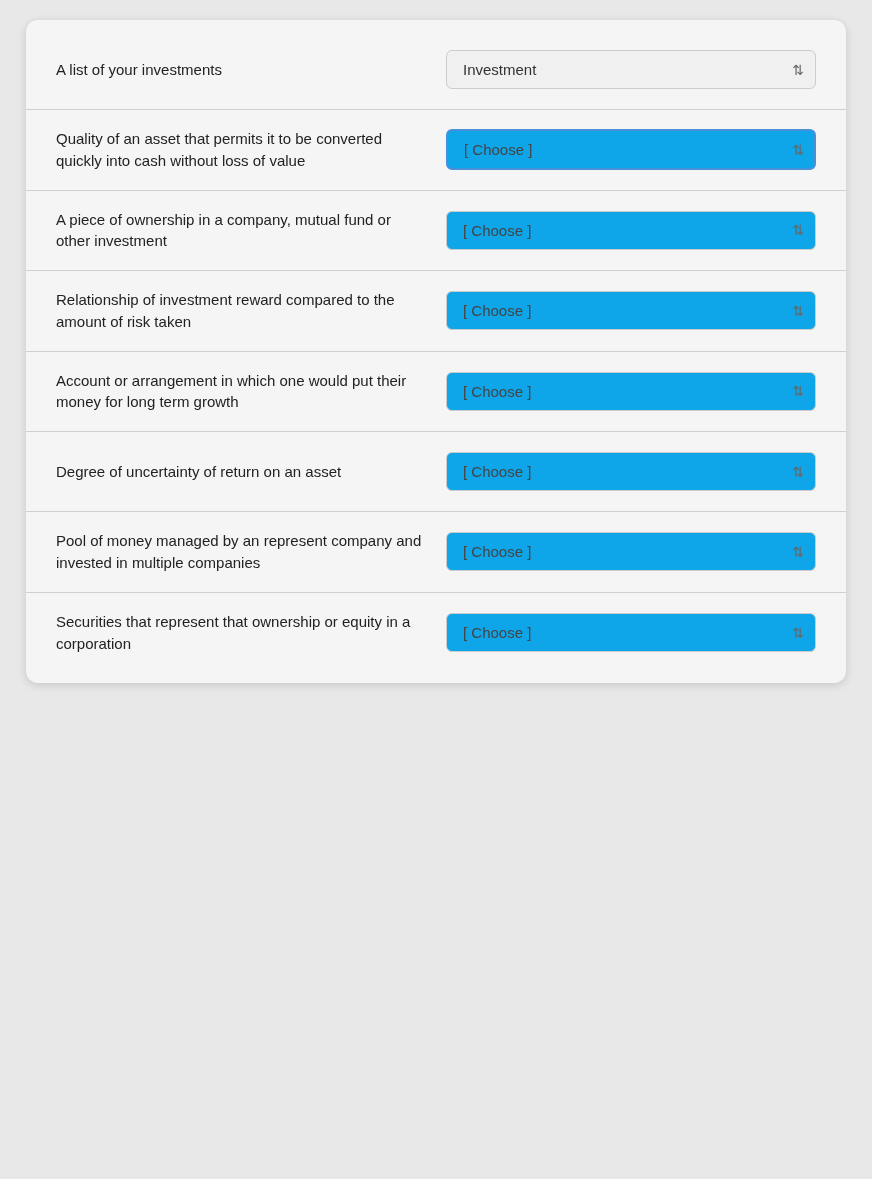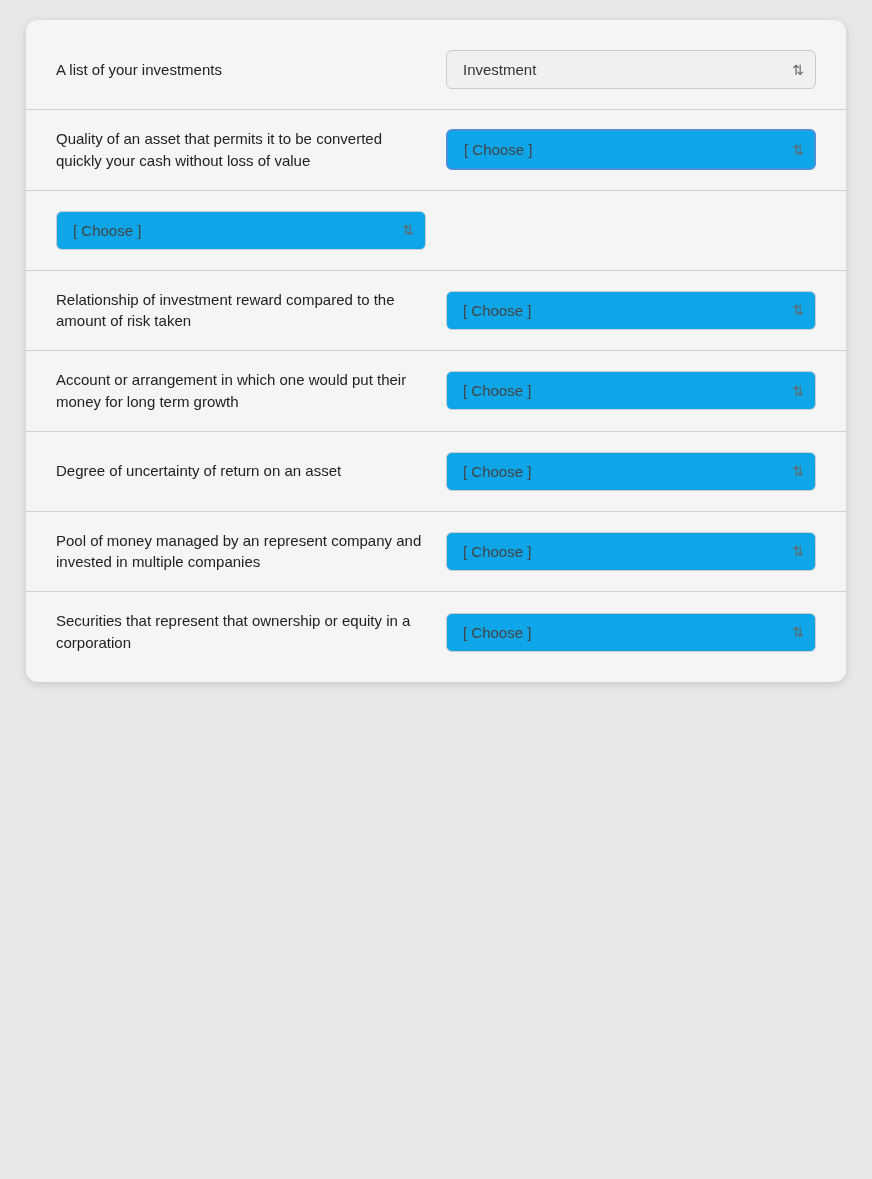--- a/index.html
+++ b/index.html
@@ -93,27 +93,28 @@
 <div class="card">
 
 <div class="row">
       <div class="row-label">A list of your investments</div>
       <div class="row-select-wrapper">
         <select class="row-select first-row-select"><option>Investment</option></select>
         <span class="chevron-icon">⇅</span>
       </div>
     </div>
     <div class="row">
-      <div class="row-label">Quality of an asset that permits it to be converted quickly your cash without loss of value</div>
+      <div class="row-label">Quality of an asset that permits it to be converted quickly into cash without loss of value</div>
       <div class="row-select-wrapper">
         <select class="row-select active-border"><option>[ Choose ]</option></select>
         <span class="chevron-icon">⇅</span>
       </div>
     </div>
     <div class="row">
+      <div class="row-label">A piece of ownership in a company, mutual fund or other investment</div>
       <div class="row-select-wrapper">
         <select class="row-select"><option>[ Choose ]</option></select>
         <span class="chevron-icon">⇅</span>
       </div>
     </div>
     <div class="row">
       <div class="row-label">Relationship of investment reward compared to the amount of risk taken</div>
       <div class="row-select-wrapper">
         <select class="row-select"><option>[ Choose ]</option></select>
         <span class="chevron-icon">⇅</span>

